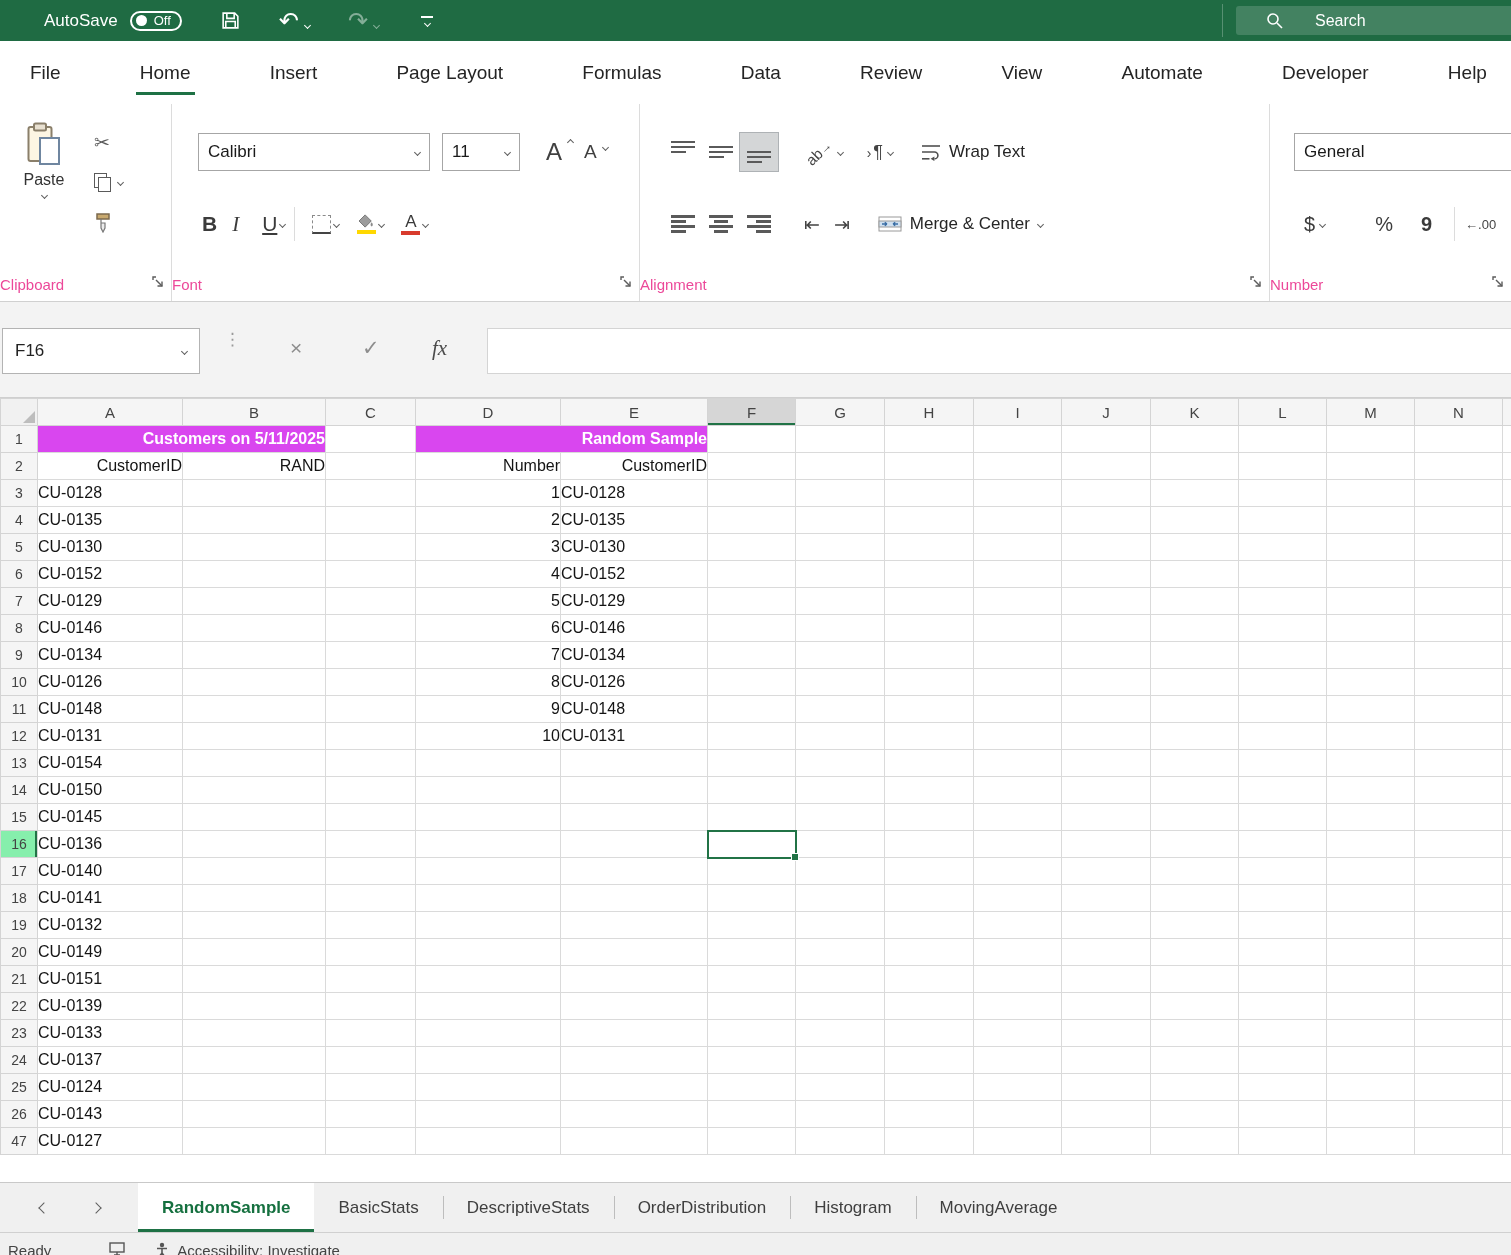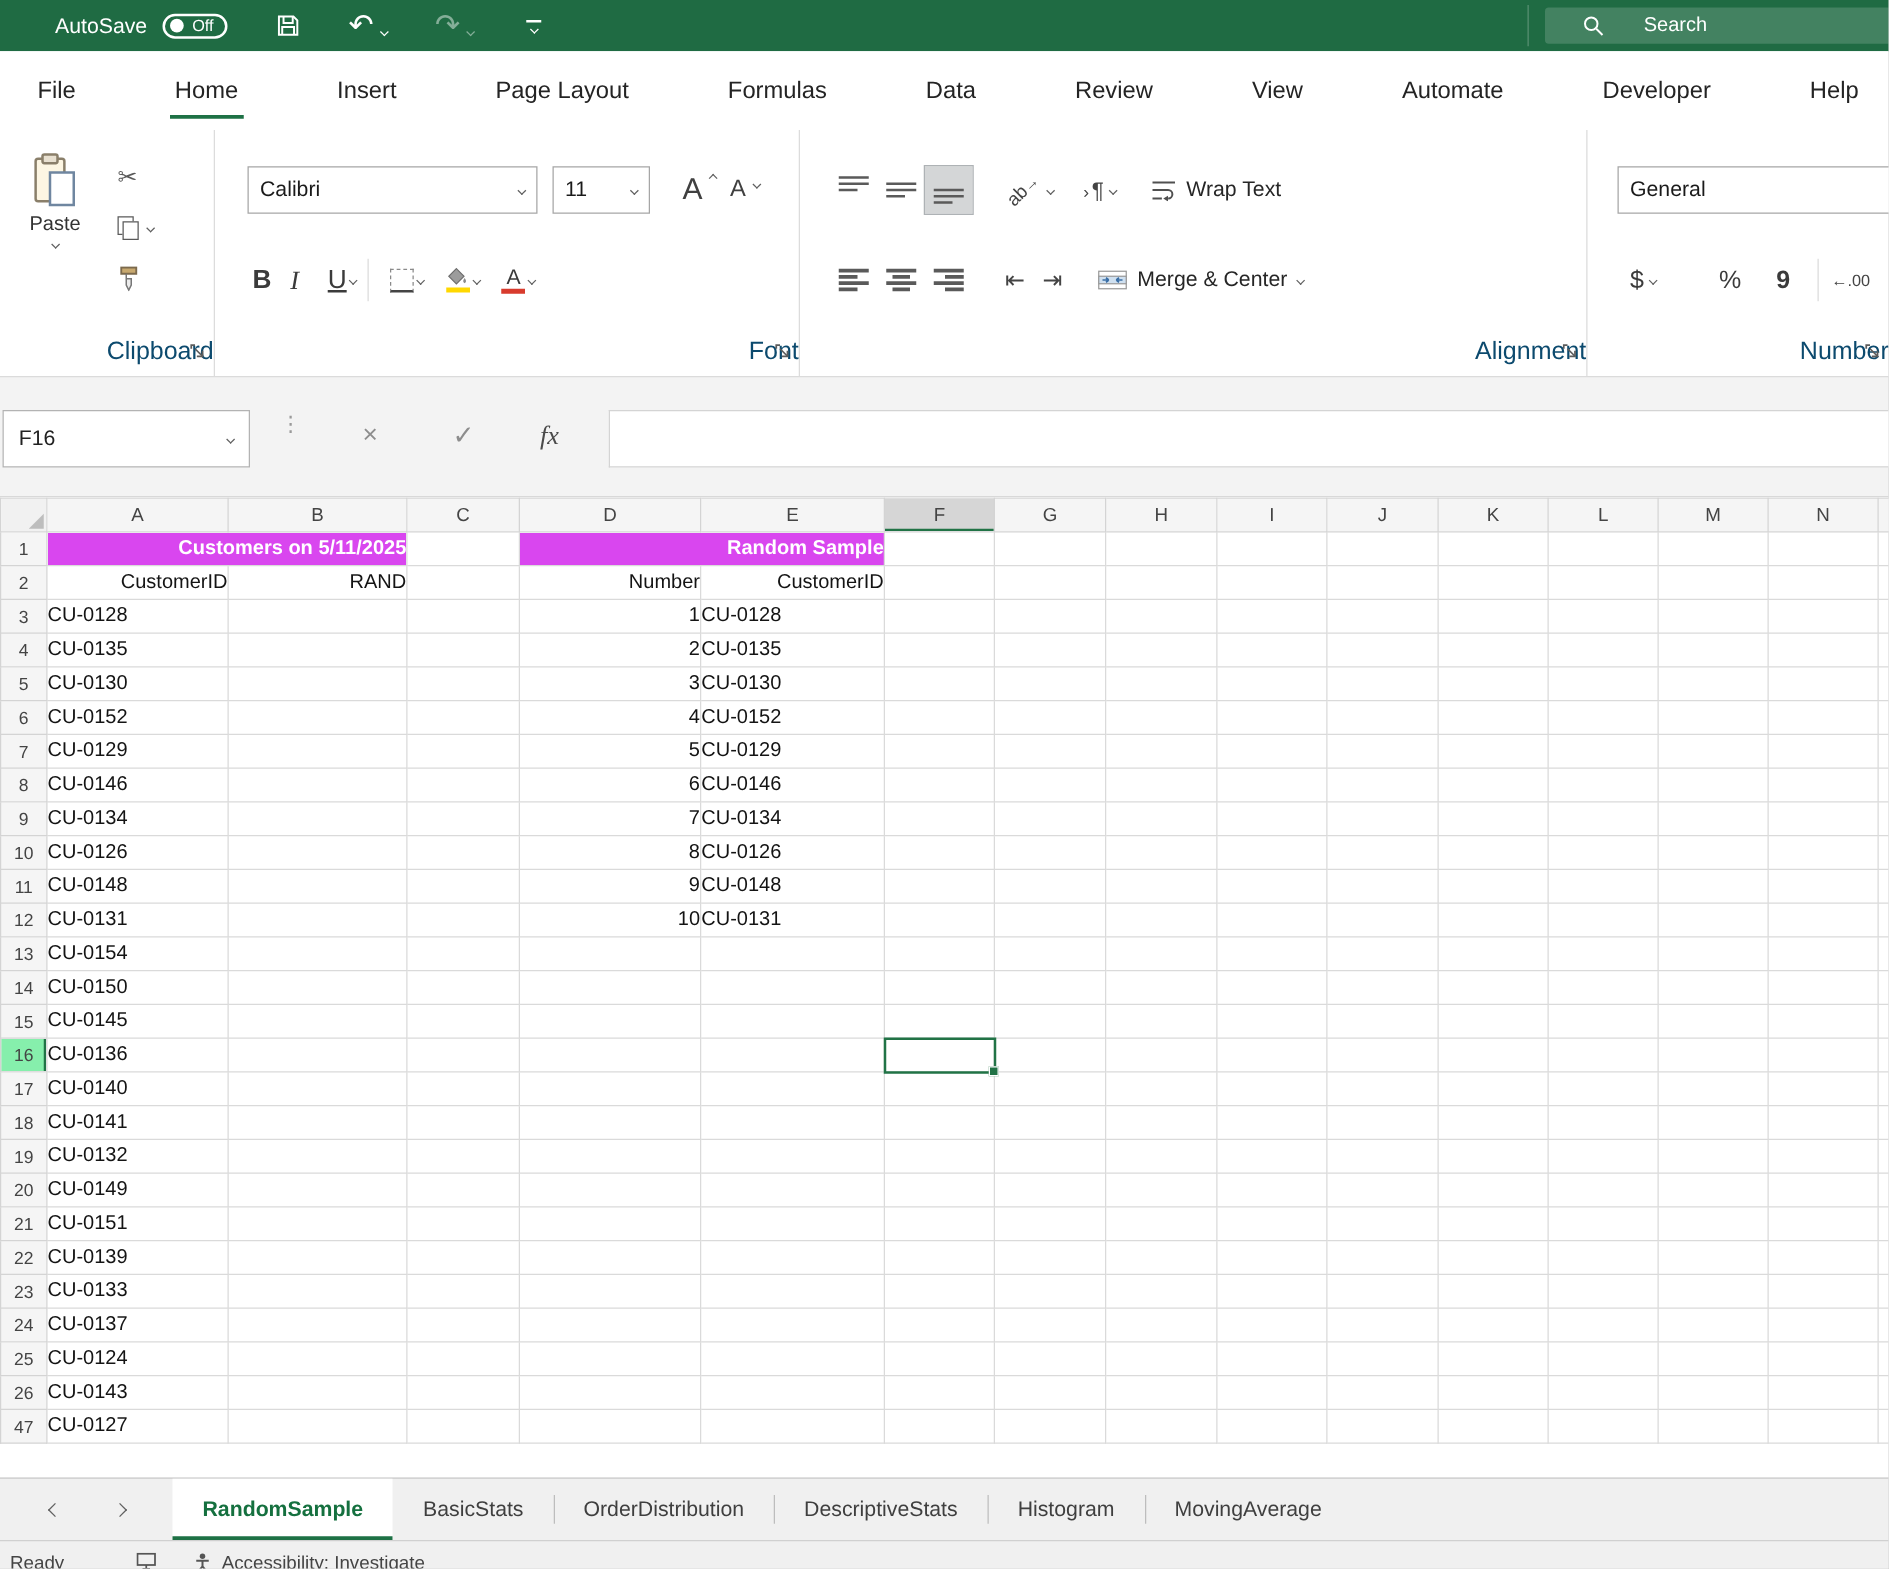--- a/index.html
+++ b/index.html
@@ -29,21 +29,21 @@
   .searchbox span[data-name="search-label"] { margin-left: 32px; }
 
   
   .tabs-row { position: absolute; top: 41px; left: 0; right: 0; height: 63px; background: #fff; display: flex; align-items: center; justify-content: space-between; padding: 6px 18px 0 24px; }
   .rtab { font-size: 19px; color: #242424; position: relative; padding: 10px 6px 16px; white-space: nowrap; }
   .rtab.active::after { content: ""; position: absolute; left: 2px; right: 2px; bottom: 5px; height: 3px; background: #1e7145; }
 
   
   .ribbon { position: absolute; top: 104px; left: 0; right: 0; height: 198px; background: #fff; border-bottom: 1px solid #d0d0d0; }
   .rgroup { position: absolute; top: 0; bottom: 0; border-right: 1px solid #dcdcdc; }
-  .glabel { position: absolute; bottom: 8px; left: 0; right: 0; text-align: right; font-size: 20px; color: #0c4a6e; }
+  .glabel { position: absolute; bottom: 8px; left: 0; right: 0; text-align: left; font-size: 15px; color: #ec4899; }
   .launcher { position: absolute; right: 7px; bottom: 9px; }
   .row1 { position: absolute; top: 26px; height: 44px; display: flex; align-items: center; }
   .row2 { position: absolute; top: 98px; height: 44px; display: flex; align-items: center; }
   .vsep { width: 1px; height: 34px; background: #dcdcdc; }
 
   
   #g-clip { left: 0; width: 172px; }
   .paste-btn { position: absolute; left: 12px; top: 18px; width: 64px; display: flex; flex-direction: column; align-items: center; }
   .paste-btn .plabel { font-size: 16px; color: #333; margin-top: 5px; }
   .paste-btn .chev { margin-top: 4px; }
@@ -955,22 +955,22 @@
       </table>
   </div>
 
   <div class="stabs" data-name="sheet-tab-bar">
     <span class="snav" data-name="sheet-nav">
       <span class="chev left" data-name="previous-sheet-icon"></span>
       <span class="chev right" data-name="next-sheet-icon"></span>
     </span>
     <span class="stab active" data-name="sheet-tab-randomsample">RandomSample</span>
     <span class="stab" data-name="sheet-tab-basicstats">BasicStats</span>
+    <span class="stab" data-name="sheet-tab-descriptivestats">DescriptiveStats</span>
     <span class="stab" data-name="sheet-tab-orderdistribution">OrderDistribution</span>
-    <span class="stab" data-name="sheet-tab-descriptivestats">DescriptiveStats</span>
     <span class="stab" data-name="sheet-tab-histogram">Histogram</span>
     <span class="stab" data-name="sheet-tab-movingaverage">MovingAverage</span>
   </div>
 
   <div class="sbar" data-name="status-bar">
     <span data-name="status-ready-label">Ready</span>
     <span class="ic1" data-name="display-settings-icon">
       <svg width="16" height="14" viewBox="0 0 16 14" fill="none" stroke="#555" stroke-width="1.4">
           <rect x="1" y="1" width="14" height="9"></rect>
           <path d="M5 13 h6 M8 10 v3"></path>

